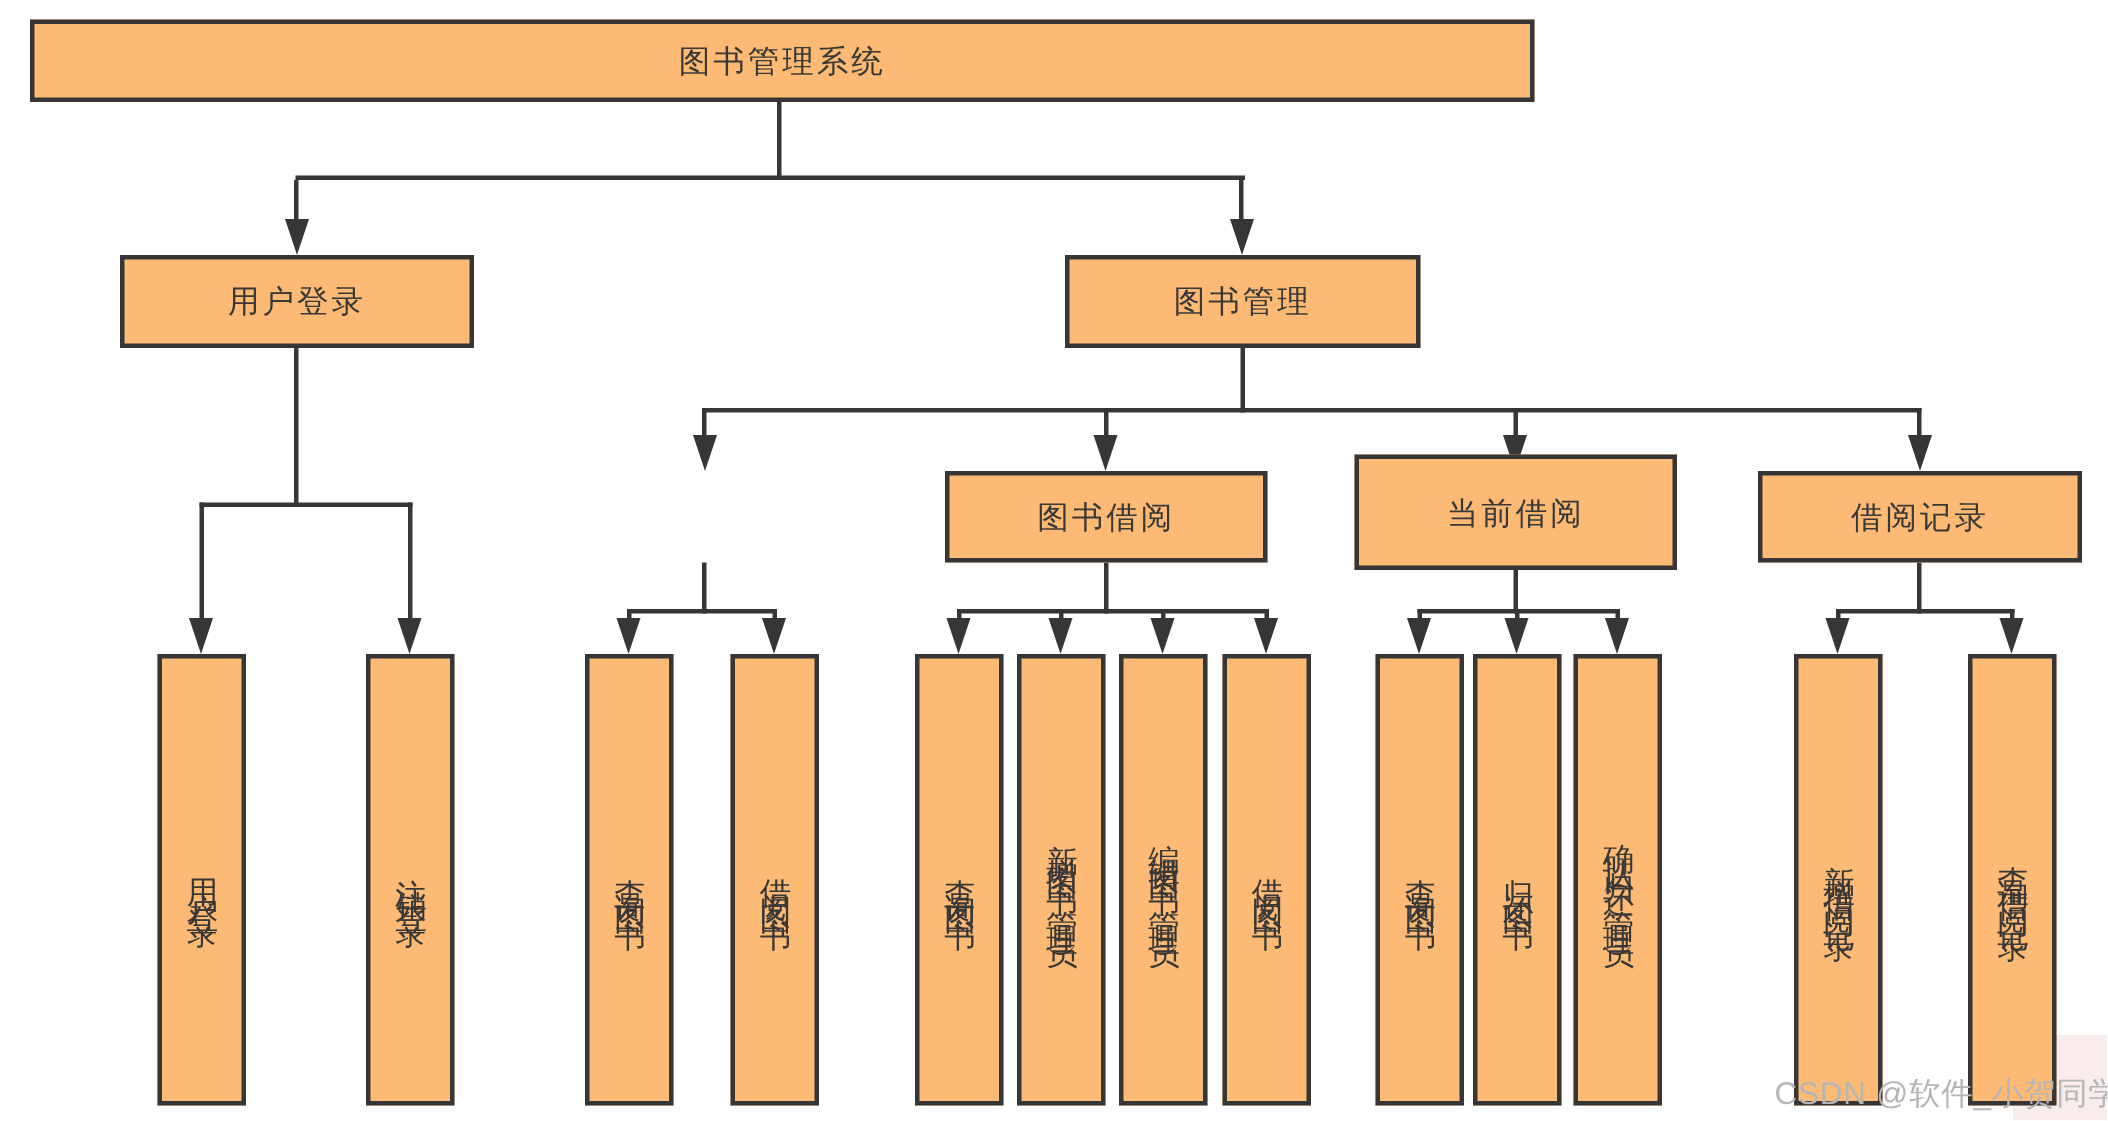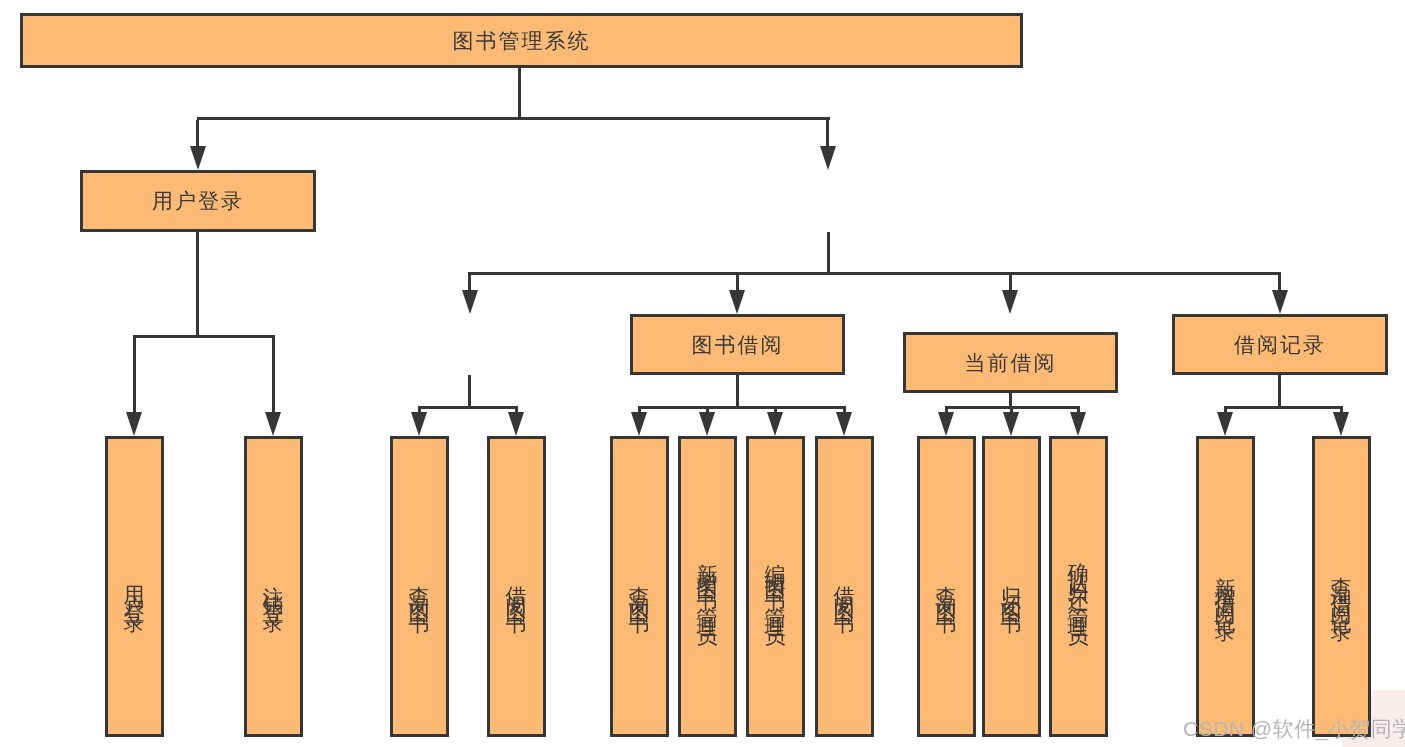--- a/index.html
+++ b/index.html
@@ -60,20 +60,23 @@
   <div class="line" style="left:518px;top:67px;width:3px;height:53px"></div>
   <div class="line" style="left:197px;top:117px;width:633px;height:3px"></div>
   <div class="line" style="left:196px;top:120px;width:3px;height:28px"></div>
   <div class="line" style="left:826px;top:120px;width:3px;height:28px"></div>
   <div class="arrow" style="left:190px;top:146px"></div>
   <div class="arrow" style="left:820px;top:146px"></div>
 
   <div class="node h" style="left:80px;top:170px;width:236px;height:62px">
     <span>用户登录</span>
   </div>
+  <div class="node h" style="left:710px;top:170px;width:237px;height:62px">
+    <span>图书管理</span>
+  </div>
 
   <div class="line" style="left:196px;top:232px;width:3px;height:106px"></div>
   <div class="line" style="left:133px;top:335px;width:142px;height:3px"></div>
   <div class="line" style="left:133px;top:335px;width:3px;height:79px"></div>
   <div class="line" style="left:272px;top:335px;width:3px;height:79px"></div>
   <div class="arrow" style="left:126px;top:412px"></div>
   <div class="arrow" style="left:265px;top:412px"></div>
 
   <div class="line" style="left:827px;top:232px;width:3px;height:43px"></div>
   <div class="line" style="left:468px;top:272px;width:813px;height:3px"></div>
@@ -82,21 +85,21 @@
   <div class="line" style="left:1009px;top:272px;width:3px;height:22px"></div>
   <div class="line" style="left:1278px;top:272px;width:3px;height:22px"></div>
   <div class="arrow" style="left:462px;top:290px"></div>
   <div class="arrow" style="left:729px;top:290px"></div>
   <div class="arrow" style="left:1002px;top:290px"></div>
   <div class="arrow" style="left:1272px;top:290px"></div>
 
   <div class="node h" style="left:630px;top:314px;width:215px;height:61px">
     <span>图书借阅</span>
   </div>
-  <div class="node h" style="left:903px;top:332px;width:215px;height:61px">
+  <div class="node h" style="left:903px;top:303px;width:215px;height:77px">
     <span>当前借阅</span>
   </div>
   <div class="node h" style="left:1172px;top:314px;width:216px;height:61px">
     <span>借阅记录</span>
   </div>
 
   <div class="line" style="left:468px;top:375px;width:3px;height:34px"></div>
   <div class="line" style="left:736px;top:375px;width:3px;height:34px"></div>
   <div class="line" style="left:1009px;top:375px;width:3px;height:34px"></div>
   <div class="line" style="left:1278px;top:375px;width:3px;height:34px"></div>

